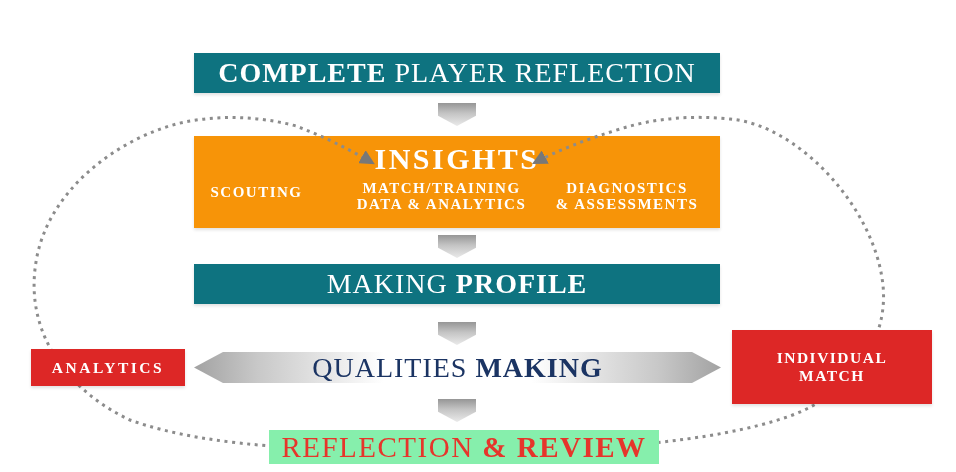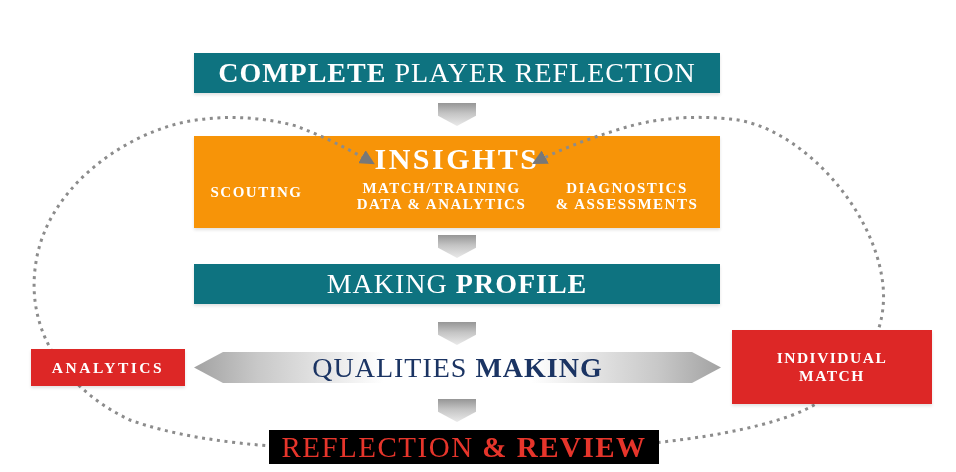--- a/index.html
+++ b/index.html
@@ -58,21 +58,21 @@
   .redbox{
     position:absolute;z-index:3;background:#DD2726;color:#fff;
     display:flex;align-items:center;justify-content:center;flex-direction:column;
     font-weight:700;box-shadow:0 2px 3px rgba(0,0,0,0.12);
   }
   .selection{left:23px;top:349px;width:154px;height:37px;font-size:15.5px;letter-spacing:2.5px;}
   .idp{left:724px;top:330px;width:200px;height:74px;font-size:15.5px;letter-spacing:1.5px;line-height:18.5px;text-align:center;}
   
   .reflection{
     position:absolute;left:261px;top:430px;width:390px;height:34px;z-index:3;
-    background:#000000;text-align:center;line-height:34px;font-size:29px;
+    background:#86efac;text-align:center;line-height:34px;font-size:29px;
     letter-spacing:1.5px;color:#E6352B;white-space:nowrap;
   }
   .reflection .lead{font-weight:300;}
   .reflection .em{font-weight:700;}
 </style>
 </head>
 <body>
 
 <div class="canvas">
 

